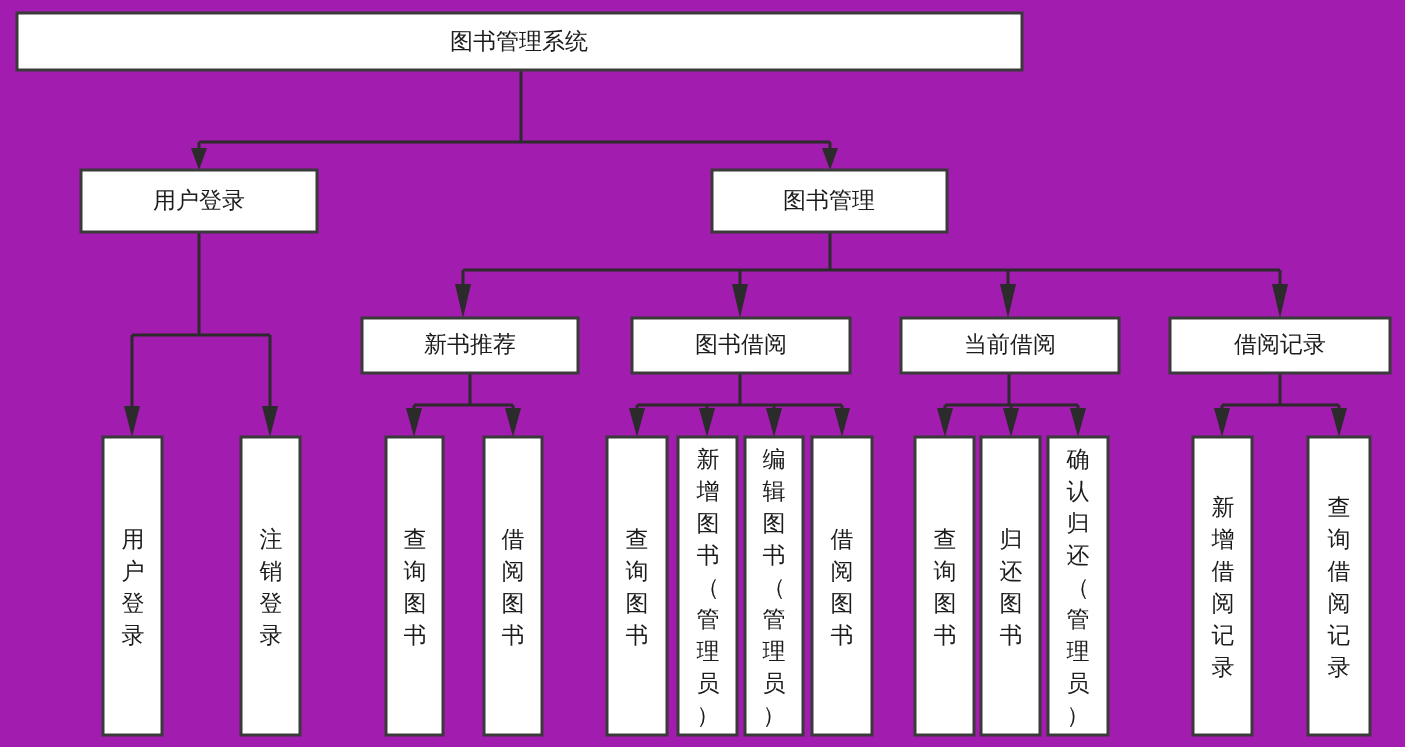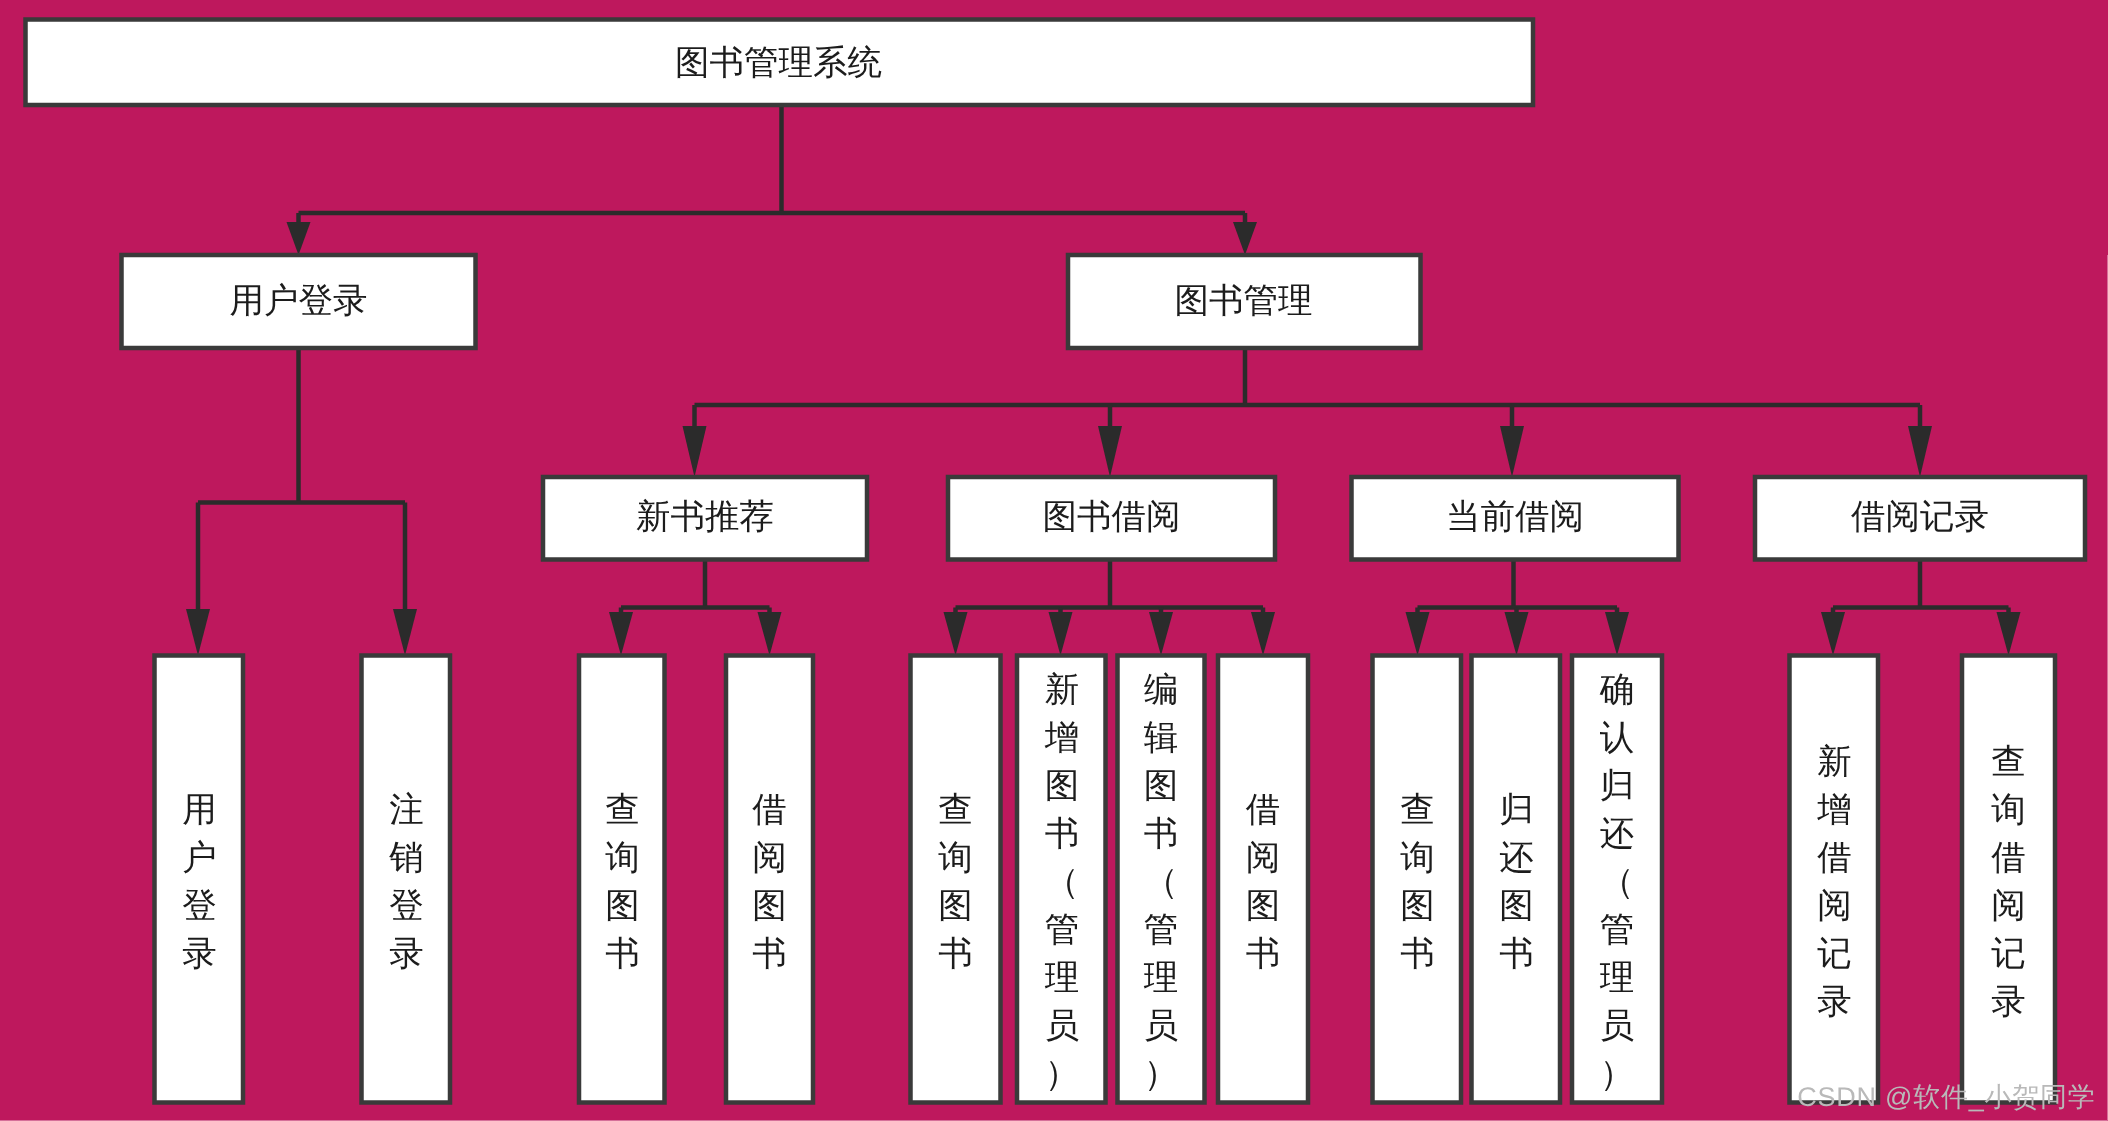--- a/index.html
+++ b/index.html
@@ -10,21 +10,21 @@
   body {
     width: 1405px;
     height: 747px;
     font-family: "Liberation Sans", "DejaVu Sans", sans-serif;
     overflow: hidden;
   }
   #diagram-root {
     position: relative;
     width: 1405px;
     height: 747px;
-    background: #be185d;
+    background: #a21caf;
   }
   svg#flow {
     position: absolute;
     left: 0;
     top: 0;
     width: 1405px;
     height: 747px;
     display: block;
   }
   .node-rect {
@@ -231,14 +231,13 @@
       <text class="node-label-v vtext" x="1223"><tspan x="1223" y="515.0">新</tspan><tspan x="1223" y="547.0">增</tspan><tspan x="1223" y="579.0">借</tspan><tspan x="1223" y="611.0">阅</tspan><tspan x="1223" y="643.0">记</tspan><tspan x="1223" y="675.0">录</tspan></text>
     </g>
 
     <g>
       <rect class="node-rect" x="1308" y="437" width="62" height="298"></rect>
       <text class="node-label-v vtext" x="1339"><tspan x="1339" y="515.0">查</tspan><tspan x="1339" y="547.0">询</tspan><tspan x="1339" y="579.0">借</tspan><tspan x="1339" y="611.0">阅</tspan><tspan x="1339" y="643.0">记</tspan><tspan x="1339" y="675.0">录</tspan></text>
     </g>
 
   </svg>
 
-  <div class="watermark">CSDN @软件_小贺同学</div>
 </div>
 
 </body></html>

